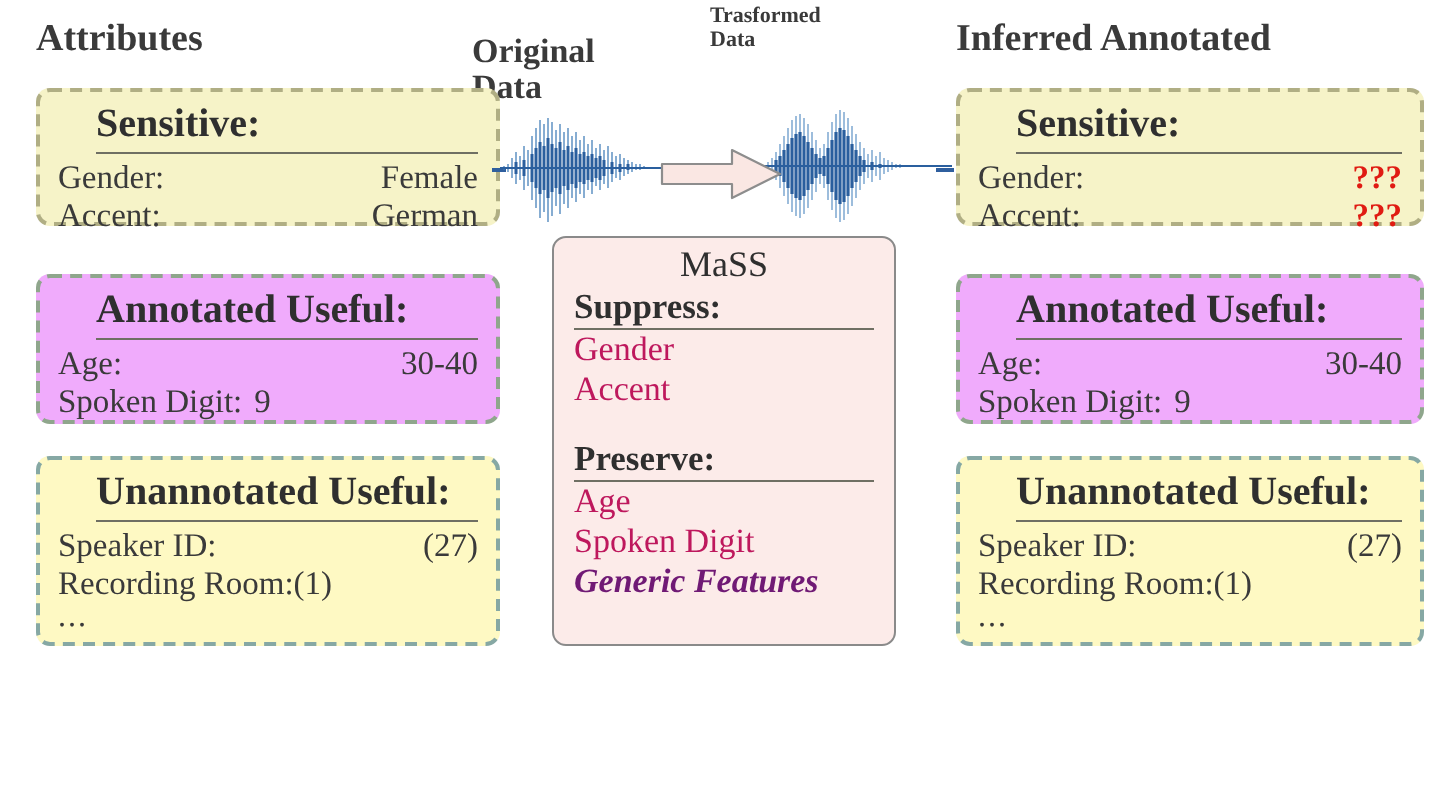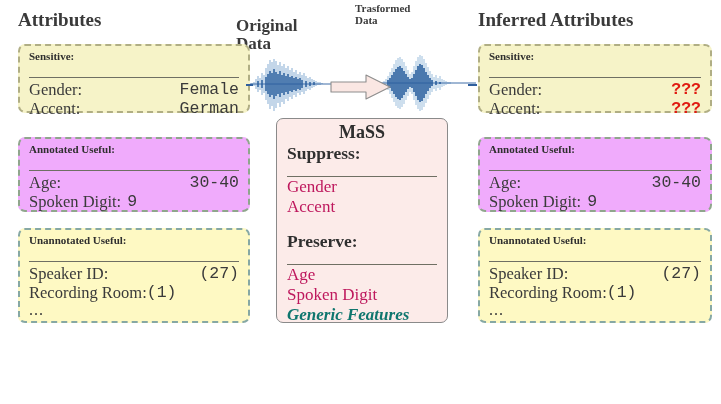--- a/index.html
+++ b/index.html
@@ -33,36 +33,37 @@
     border-radius:7px;
     box-sizing:border-box;
     padding:4px 9px 5px 9px;
   }
   .card.yellow{background:#f6f3c8;border-color:#b0ae84;}
   .card.green {background:#f0abfc;border-color:#8fa68c;}
   .card.cyan  {background:#fef9c3;border-color:#86a8a4;}
 
   .card-title{
     font-weight:bold;
-    font-size:11px;
+    font-size:20px;
     color:#2f2f2f;
     border-bottom:1.6px solid #6f6f63;
-    padding-bottom:13px;
+    padding-bottom:1px;
     margin-bottom:2px;
     line-height:1.25;
+    margin-left:19px;
   }
   .row{
     display:flex;
     font-size:16.5px;
     line-height:1.16;
     color:#3a3a3a;
     white-space:nowrap;
   }
   .row .k{flex:0 0 auto;}
-  .row .v{margin-left:auto;padding-left:6px;font-family:Liberation Mono, monospace;}
+  .row .v{margin-left:auto;padding-left:6px;}
   .row.joined .v{margin-left:0;padding-left:0;}
   .row .v.unknown{color:#e01b12;font-weight:bold;}
   .ellipsis{font-size:16px;color:#3a3a3a;line-height:1.05;letter-spacing:1px;}
 
   
   #card-sensitive-left   {left:18px; top:44px;  width:232px; height:69px;}
   #card-annotated-left   {left:18px; top:137px; width:232px; height:75px;}
   #card-unannotated-left {left:18px; top:228px; width:232px; height:95px;}
   
   #card-sensitive-right  {left:478px;top:44px;  width:234px; height:69px;}
@@ -74,40 +75,40 @@
     position:absolute;
     left:276px;top:118px;width:172px;height:205px;
     background:#fcebe9;
     border:1.4px solid #8a8a8a;
     border-radius:7px;
     box-sizing:border-box;
     padding:3px 10px 0 10px;
   }
   #mass-title{
     text-align:center;
-    font-weight:bold;
+    font-weight:normal;
     font-size:18px;
     color:#2f2f2f;
     line-height:1.15;
   }
   .mass-section{
     font-weight:bold;
     font-size:17.5px;
     color:#2f2f2f;
     border-bottom:1.7px solid #6f6f63;
-    padding-bottom:12px;
+    padding-bottom:0px;
     line-height:1.2;
   }
   .mass-item{
     font-size:17px;
     line-height:1.18;
     color:#be185d;
   }
   .mass-item.generic{
-    color:#0f766e;
+    color:#701a75;
     font-weight:bold;
     font-style:italic;
   }
   .mass-gap{height:14px;}
 
   
   .wave{position:absolute;}
   #wave-original{left:250px;top:56px;width:94px;height:56px;}
   #wave-transformed{left:380px;top:52px;width:96px;height:62px;}
   #flow-arrow{position:absolute;left:330px;top:73px;width:62px;height:28px;}
@@ -125,21 +126,21 @@
   <div class="col-head" id="head-original">
     <div>Original</div>
     <div>Data</div>
   </div>
 
   <div class="col-head" id="head-transformed">
     <div>Trasformed</div>
     <div>Data</div>
   </div>
 
-  <div class="col-head" id="head-inferred">Inferred Attributes</div>
+  <div class="col-head" id="head-inferred">Inferred Annotated</div>
 
   <div class="card yellow" id="card-sensitive-left">
     <div class="card-title">Sensitive:</div>
     <div class="row">
       <span class="k">Gender:</span>
       <span class="v">Female</span>
     </div>
     <div class="row">
       <span class="k">Accent:</span>
       <span class="v">German</span>

